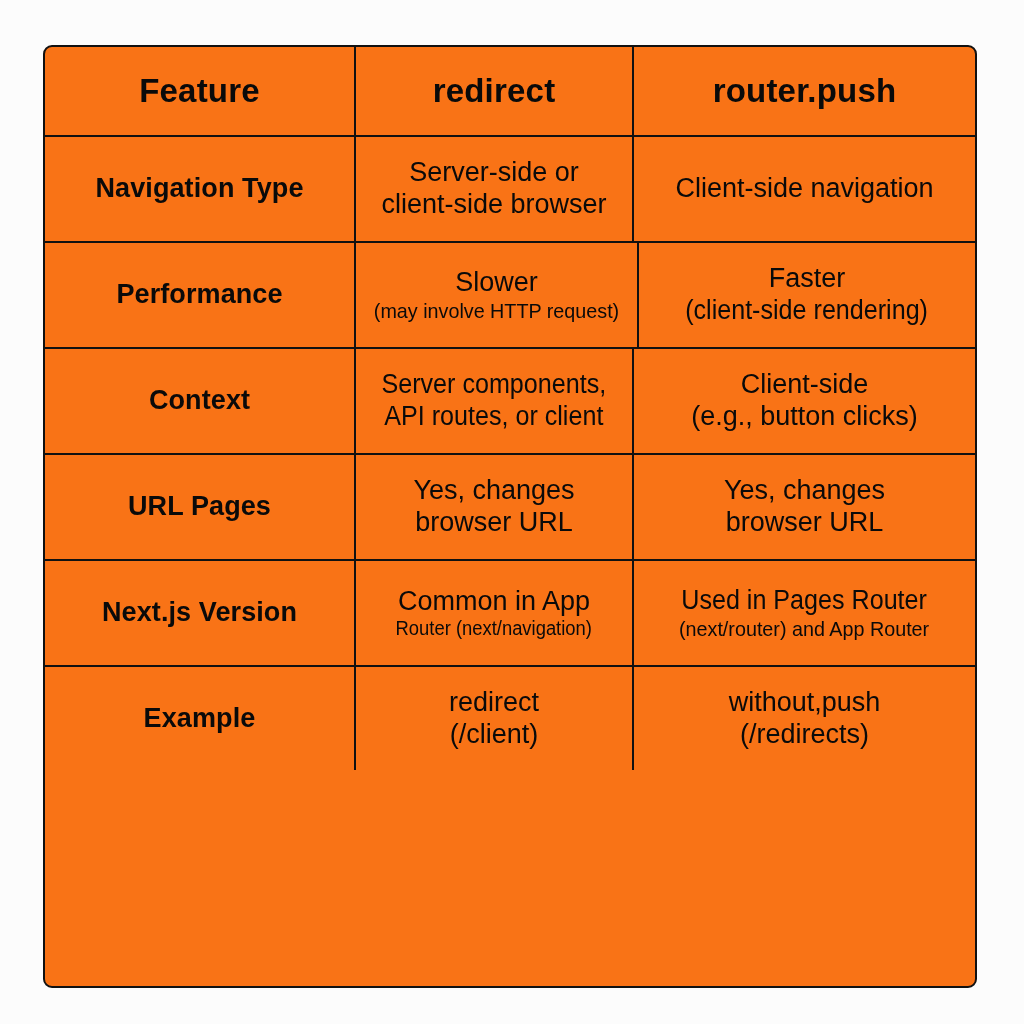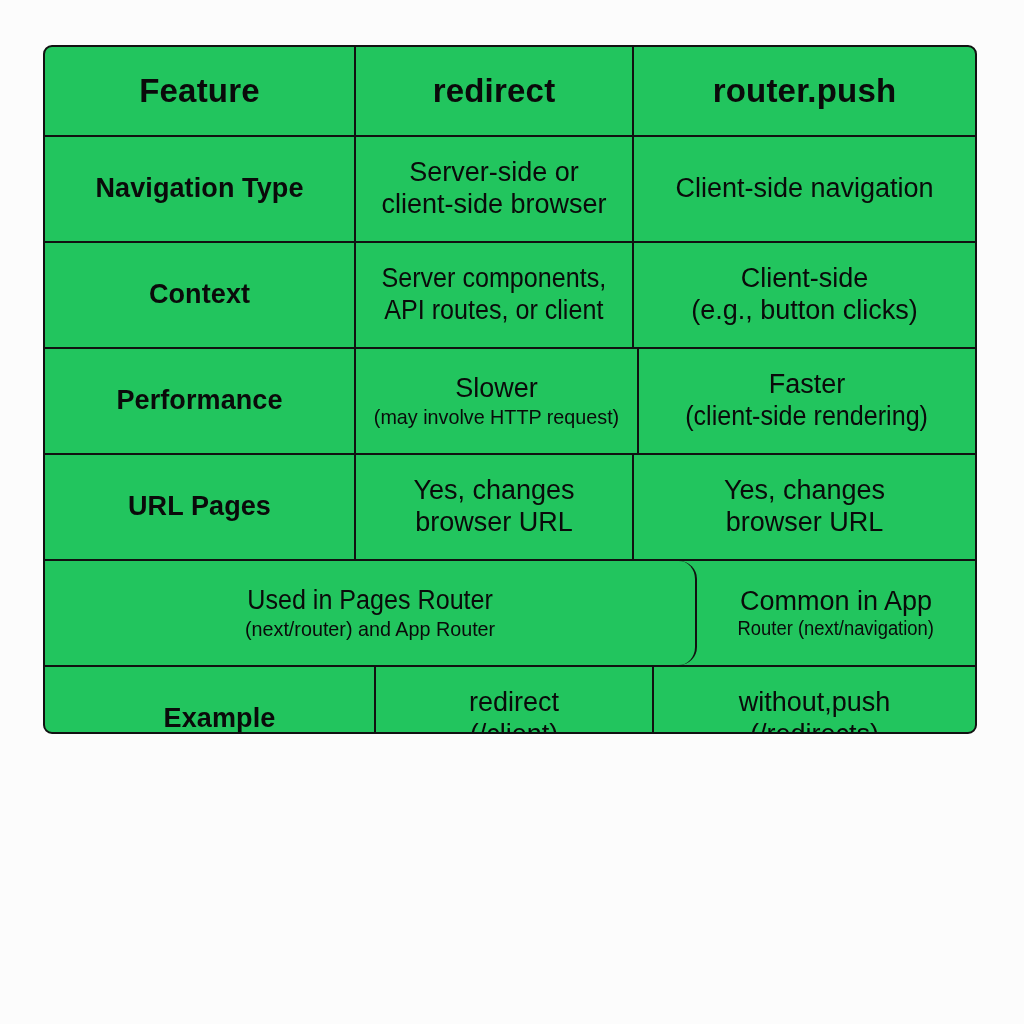--- a/index.html
+++ b/index.html
@@ -13,59 +13,59 @@
     font-family: "Liberation Sans", sans-serif;
     color: #0a0a0a;
     overflow: hidden;
   }
 
   #comparison-table {
     position: absolute;
     left: 43px;
     top: 45px;
     width: 934px;
-    height: 689px;
+    height: 943px;
     box-sizing: border-box;
     border: 2.5px solid #111111;
     border-radius: 9px;
-    background: #22c55e;
+    background: #f97316;
     display: flex;
     flex-direction: column;
     overflow: hidden;
   }
 
   .trow {
     display: flex;
     flex: 0 0 auto;
     border-bottom: 2.5px solid #111111;
   }
   .trow:last-child {
     border-bottom: none;
   }
 
   .trow.header-row { height: 88px; }
   .trow.body-row   { height: 104px; justify-content: center; }
-  .trow.body-row.tall { height: 103px; padding-left: 20px; }
+  .trow.body-row.tall { height: 103px; }
 
   .cell {
     box-sizing: border-box;
     display: flex;
     flex-direction: column;
     align-items: center;
     justify-content: center;
     text-align: center;
     padding: 2px 10px;
     border-right: 2.5px solid #111111;
     line-height: 1.17;
   }
   .cell:last-child { border-right: none; }
 
   .col-feature { flex: 0 0 311px; }
   .col-redirect { flex: 0 0 278px; }
-  .col-push    { flex: 1 1 auto; border-radius: 18px; }
+  .col-push    { flex: 1 1 auto; }
 
   
   .header-row .cell {
     font-weight: bold;
     font-size: 33px;
     letter-spacing: 0.2px;
   }
 
   
   .body-row .col-feature {
@@ -126,70 +126,73 @@
       <span class="line">client-side browser</span>
     </div>
     <div class="cell col-push">
       <span class="line">Client-side navigation</span>
     </div>
   </div>
 
 
   <div class="trow body-row">
     <div class="cell col-feature">
+      <span class="line">Performance</span>
+    </div>
+    <div class="cell col-redirect">
+      <span class="line">Slower</span>
+      <span class="line small">(may involve HTTP request)</span>
+    </div>
+    <div class="cell col-push">
+      <span class="line">Faster</span>
+      <span class="line tight">(client-side rendering)</span>
+    </div>
+  </div>
+
+  <div class="trow body-row">
+    <div class="cell col-feature">
       <span class="line">Context</span>
     </div>
     <div class="cell col-redirect">
       <span class="line tight">Server components,</span>
       <span class="line tight">API routes, or client</span>
     </div>
     <div class="cell col-push">
       <span class="line">Client-side</span>
       <span class="line">(e.g., button clicks)</span>
     </div>
   </div>
 
-  <div class="trow body-row">
-    <div class="cell col-feature">
-      <span class="line">Performance</span>
-    </div>
-    <div class="cell col-redirect">
-      <span class="line">Slower</span>
-      <span class="line small">(may involve HTTP request)</span>
-    </div>
-    <div class="cell col-push">
-      <span class="line">Faster</span>
-      <span class="line tight">(client-side rendering)</span>
-    </div>
-  </div>
-
 
   <div class="trow body-row">
     <div class="cell col-feature">
       <span class="line">URL Pages</span>
     </div>
     <div class="cell col-redirect">
       <span class="line">Yes, changes</span>
       <span class="line">browser URL</span>
     </div>
     <div class="cell col-push">
       <span class="line">Yes, changes</span>
       <span class="line">browser URL</span>
     </div>
   </div>
 
   <div class="trow body-row">
+    <div class="cell col-feature">
+      <span class="line">Next.js Version</span>
+    </div>
+    <div class="cell col-redirect">
+      <span class="line">Common in App</span>
+      <span class="line squeeze-sm">Router (next/navigation)</span>
+    </div>
     <div class="cell col-push">
       <span class="line tight">Used in Pages Router</span>
       <span class="line small">(next/router) and App Router</span>
     </div>
-    <div class="cell col-redirect">
-      <span class="line">Common in App</span>
-      <span class="line squeeze-sm">Router (next/navigation)</span>
-    </div>
   </div>
 
   <div class="trow body-row tall">
     <div class="cell col-feature">
       <span class="line">Example</span>
     </div>
     <div class="cell col-redirect">
       <span class="line">redirect</span>
       <span class="line">(/client)</span>
     </div>

